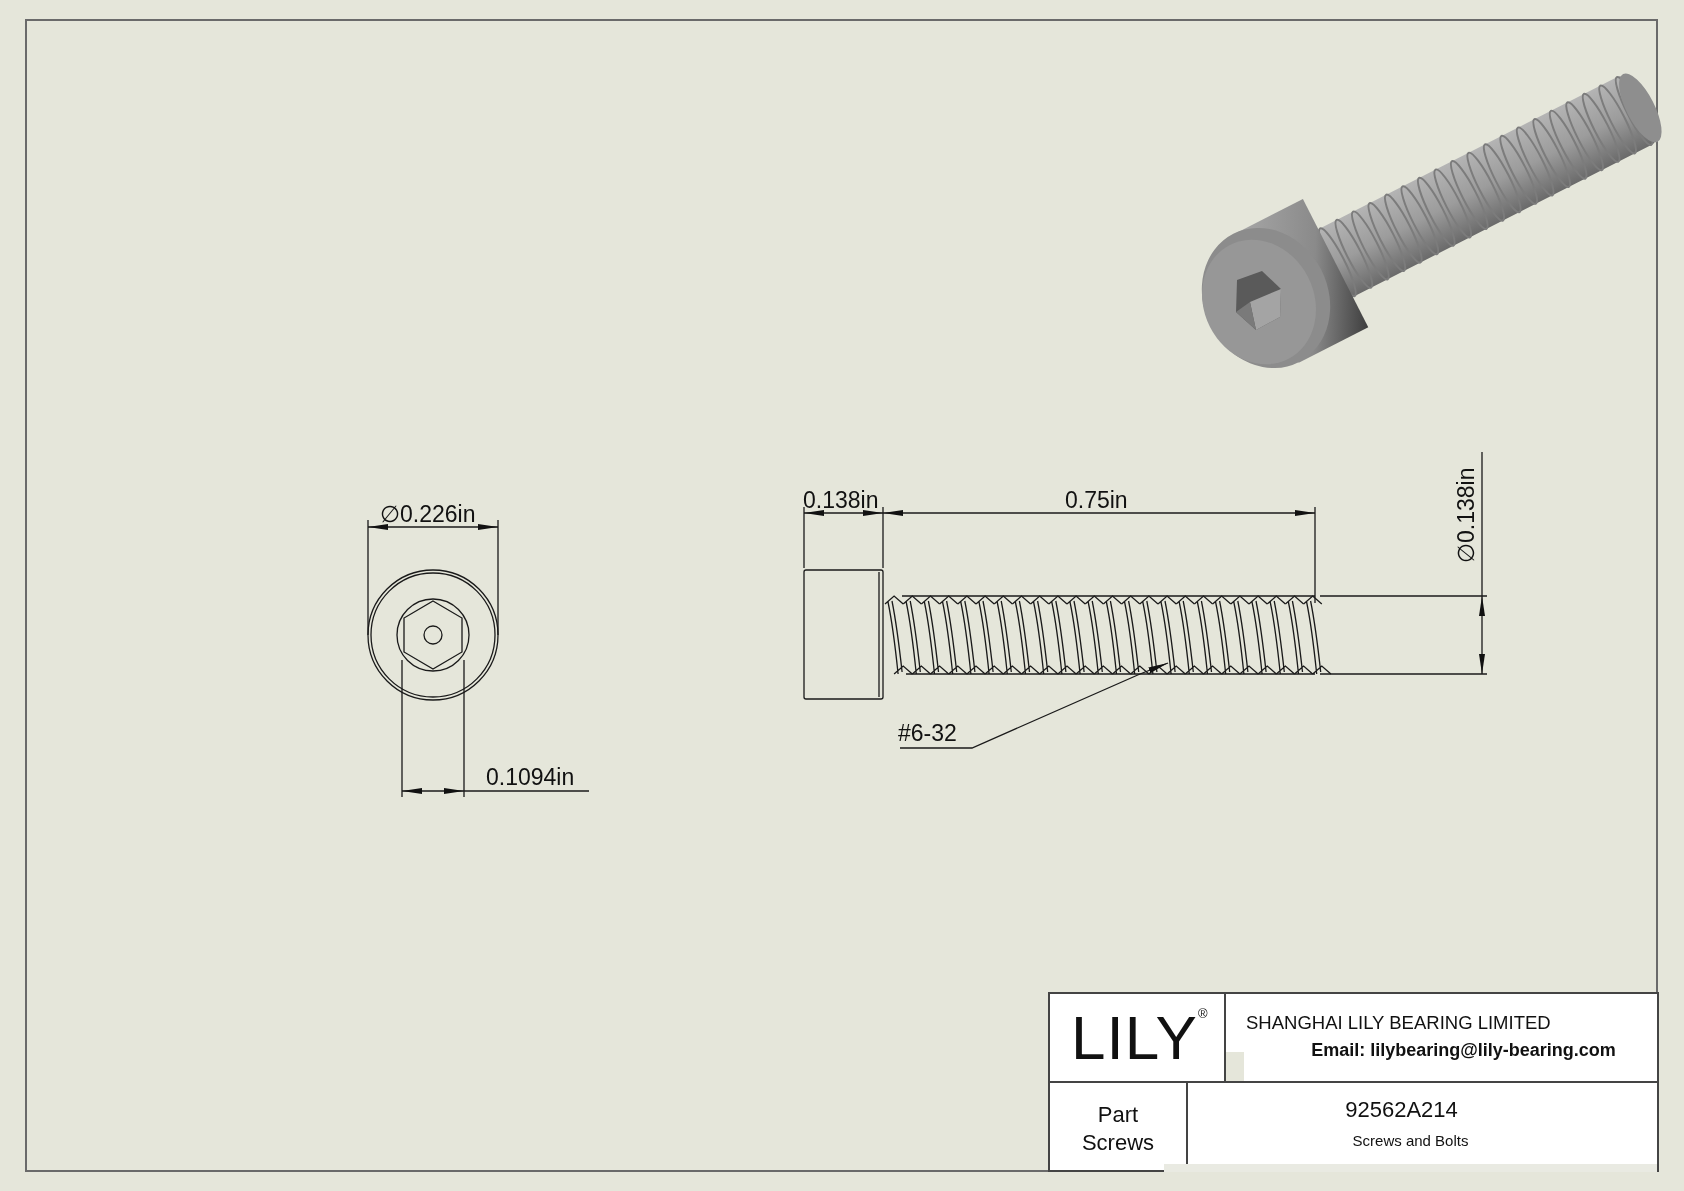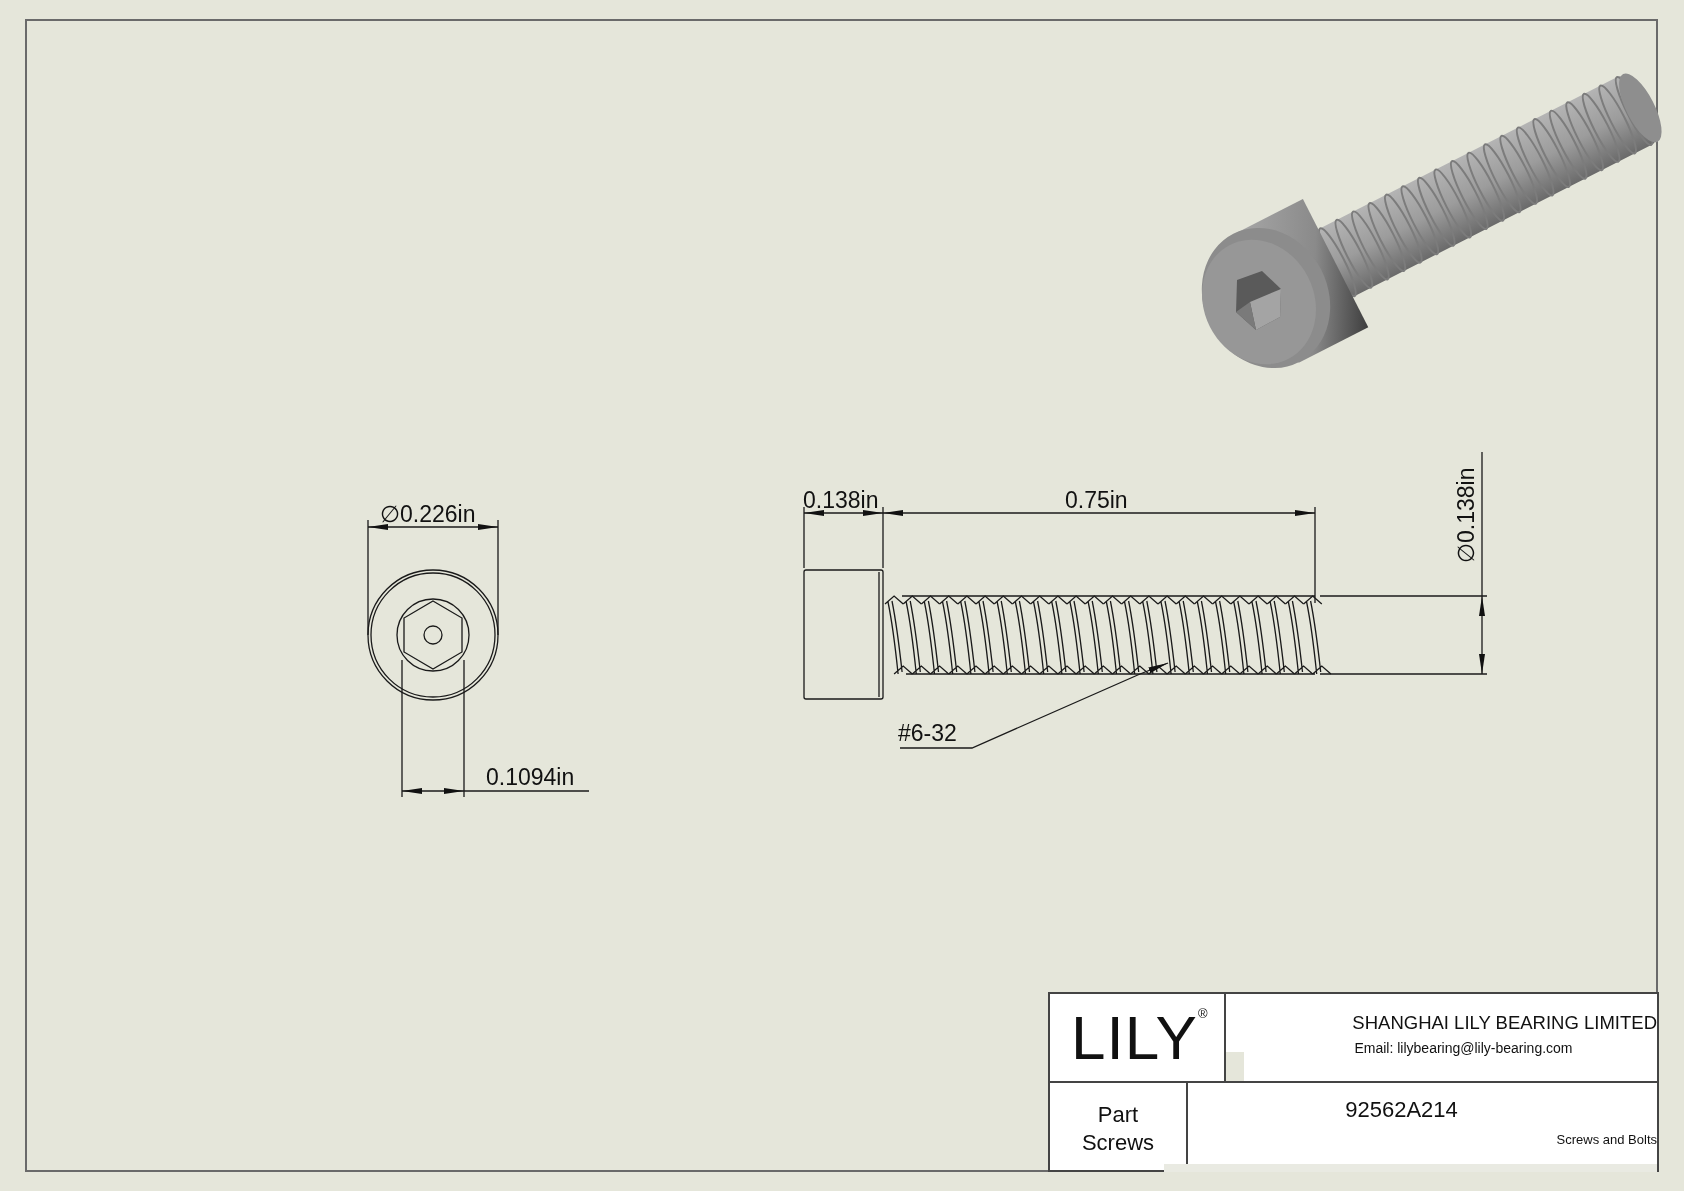--- a/index.html
+++ b/index.html
@@ -5,27 +5,27 @@
   html, body { margin:0; padding:0; }
   body { width:1684px; height:1191px; background:#e5e6da; position:relative; overflow:hidden; font-family:"Liberation Sans", sans-serif; }
   .sheet { position:absolute; left:25px; top:19px; width:1633px; height:1153px; border:2px solid #6a6a6a; box-sizing:border-box; }
   svg.drawing { position:absolute; left:0; top:0; }
   .dim-text { font-family:"Liberation Sans", sans-serif; font-size:23px; fill:#111; }
   .title-block { position:absolute; left:1048px; top:992px; width:611px; height:180px; background:#fff; border:2px solid #444; box-sizing:border-box; }
   .tb-logo { position:absolute; left:0; top:0; width:176px; height:89px; border-right:2px solid #444; border-bottom:2px solid #444; box-sizing:border-box;text-align:right; }
   .tb-logo .logo-text { position:absolute; left:21px; top:8px; font-size:62px; color:#111; letter-spacing:1px; font-weight:normal; }
   .tb-logo .reg { position:absolute; left:148px; top:12px; font-size:13px; color:#111; }
   .tb-company { position:absolute; left:176px; top:0; right:0; height:89px; border-bottom:2px solid #444; box-sizing:border-box; }
-  .tb-company .name { position:absolute; left:0; right:0; top:18px; text-align:right; font-size:18.5px; color:#111; padding-left:20px; }
-  .tb-company .email { position:absolute; left:0; right:0; top:46px; text-align:center; font-size:14px; color:#111; padding-left:44px; }
+  .tb-company .name { position:absolute; left:0; right:0; top:18px; text-align:left; font-size:18.5px; color:#111; padding-left:20px; }
+  .tb-company .email { position:absolute; left:0; right:0; top:46px; text-align:center; font-size:18px; color:#111; padding-left:44px;font-weight:bold; }
   .tb-company .shade { position:absolute; left:0; top:58px; width:18px; height:29px; background:#e5e6da; }
   .tb-label { position:absolute; left:0; top:89px; width:138px; height:89px; border-right:2px solid #444; box-sizing:border-box; text-align:center; font-size:22px; color:#111; padding-top:18px; line-height:28px; }
   .tb-part { position:absolute; left:114px; top:89px; right:0; height:89px; }
   .tb-part .pn { position:absolute; left:0; right:18px; top:14px; text-align:center; font-size:22px; color:#111; }
-  .tb-part .desc { position:absolute; left:0; right:0; top:49px; text-align:right; font-size:13px; color:#111; }
+  .tb-part .desc { position:absolute; left:0; right:0; top:49px; text-align:center; font-size:15px; color:#111; }
   .tb-part .shade { position:absolute; left:0; right:0; bottom:0; height:8px; background:#e9eae2; }
 </style>
 </head>
 <body>
 
 <div class="sheet"></div>
 
 <svg class="drawing" width="1684" height="1191" viewBox="0 0 1684 1191">
   <defs>
     <marker id="arr" viewBox="0 0 20 8" refX="20" refY="4" markerWidth="20" markerHeight="8" orient="auto-start-reverse" markerUnits="userSpaceOnUse">

